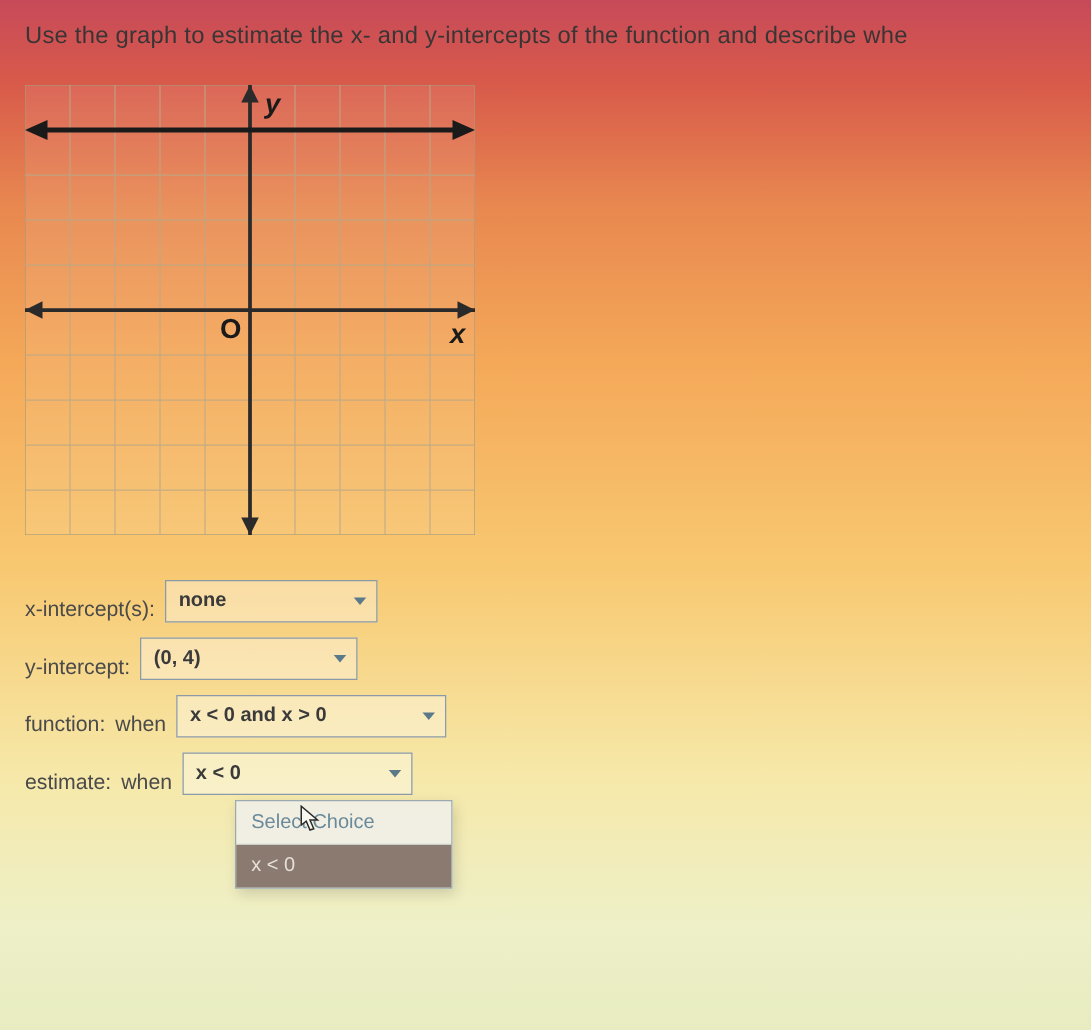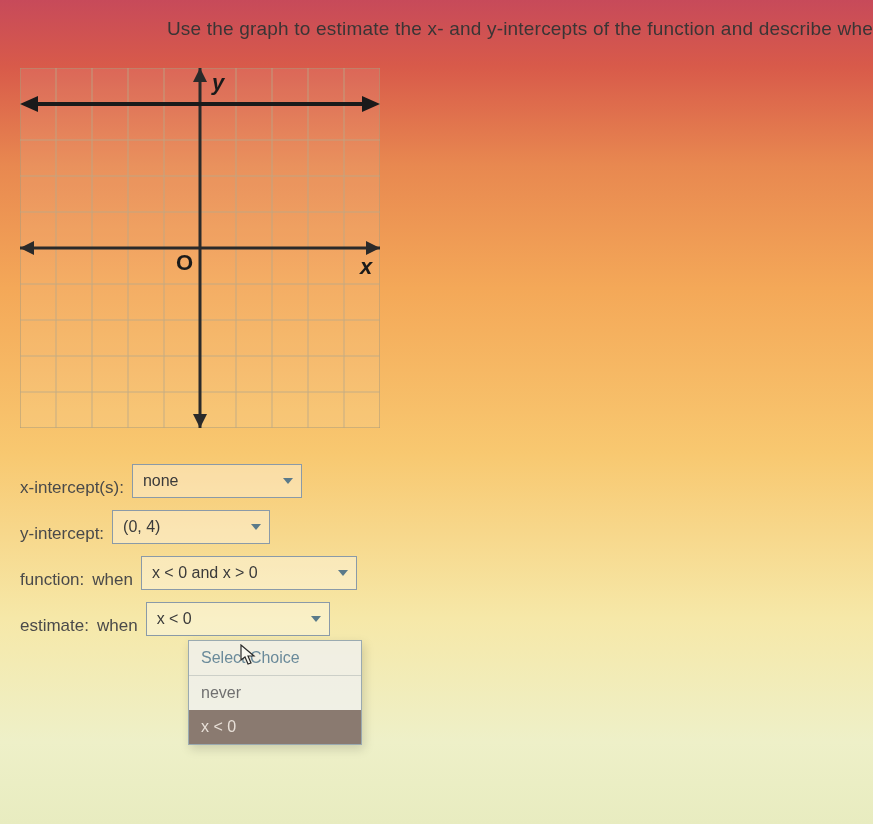--- a/index.html
+++ b/index.html
@@ -18,21 +18,20 @@
     position: relative;
     padding: 18px 0 0 20px;
     color: #2a2a2a;
   }
   .question {
     font-size: 19px;
     color: #3a3535;
     margin-bottom: 28px;
     letter-spacing: 0.2px;
     white-space: nowrap;
-    text-align: right;
   }
   .graph-box {
     width: 360px;
     height: 360px;
     position: relative;
     margin-bottom: 36px;
   }
   .graph-box svg { display:block; }
   .answers {
     font-size: 17px;
@@ -49,20 +48,21 @@
     border: 1px solid #8a9aa8;
     background: rgba(255,255,255,0.35);
     height: 34px;
     display: flex;
     align-items: center;
     padding: 0 30px 0 10px;
     position: relative;
     min-width: 120px;
     color: #3a3a3a;
     font-size: 16px;
+    font-weight: bold;
   }
   .select .chev {
     position: absolute;
     right: 8px;
     top: 50%;
     transform: translateY(-50%);
     width: 0; height: 0;
     border-left: 5px solid transparent;
     border-right: 5px solid transparent;
     border-top: 6px solid #5a7a8a;
@@ -145,21 +145,21 @@
   <div class="row">
     <span class="row-label">x-intercept(s):</span>
     <div class="select" style="width:170px">
       <span>none</span>
       <span class="chev"></span>
     </div>
   </div>
 
   <div class="row">
     <span class="row-label">y-intercept:</span>
-    <div class="select" style="width:158px">
+    <div class="select" style="width:174px">
       <span>(0, 4)</span>
       <span class="chev"></span>
     </div>
   </div>
 
   <div class="row">
     <span class="row-label">function:</span>
     <span class="row-label">when</span>
     <div class="select" style="width:216px">
       <span>x &lt; 0 and x &gt; 0</span>
@@ -171,21 +171,20 @@
     <span class="row-label">estimate:</span>
     <span class="row-label">when</span>
     <div class="select" style="width:184px">
       <span>x &lt; 0</span>
       <span class="chev"></span>
     </div>
   </div>
 
   <div class="dropdown">
     <div class="dd-head">Select Choice</div>
-    <div class="dd-item">never</div>
     <div class="dd-item hover">x &lt; 0</div>
   </div>
 
 </div>
 
 <svg class="cursor" style="left:240px; top:644px" viewBox="0 0 16 22">
   <path d="M1 1 L1 16 L5 13 L8 20 L11 19 L8 12 L14 12 Z" fill="#f8f8f0" stroke="#2a2a2a" stroke-width="1.2"></path>
 </svg>
 
 </body></html>

